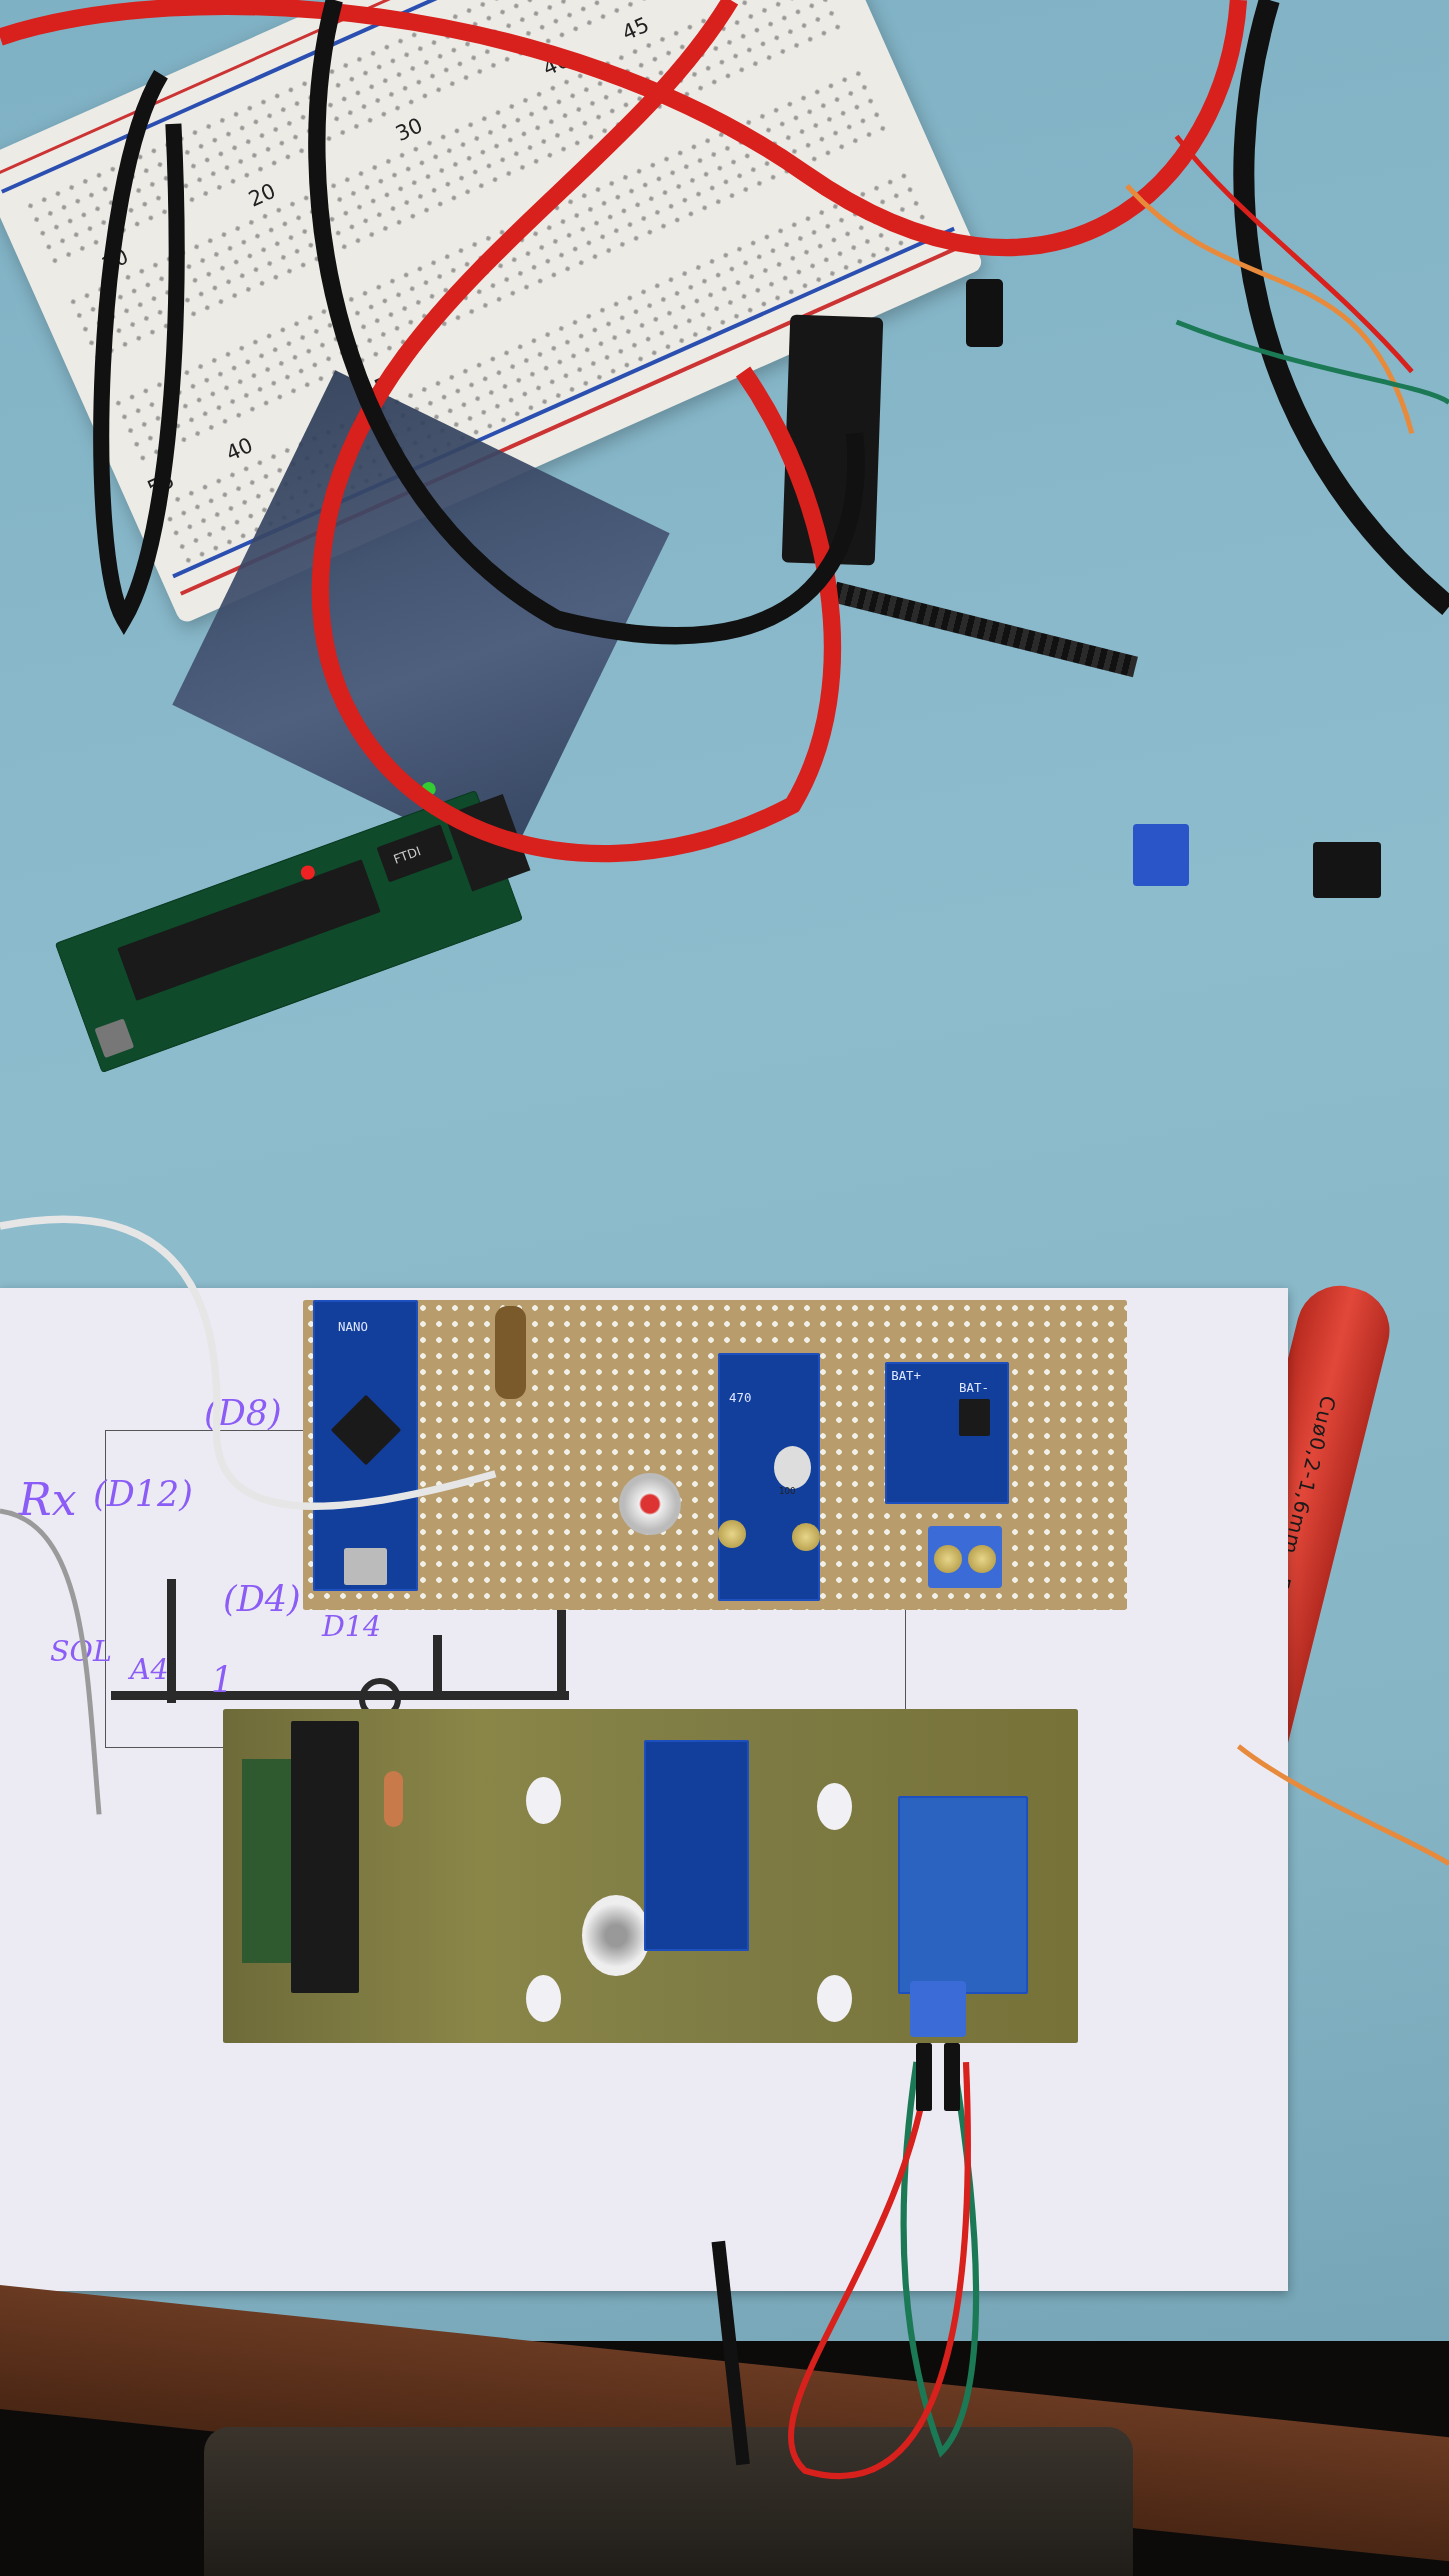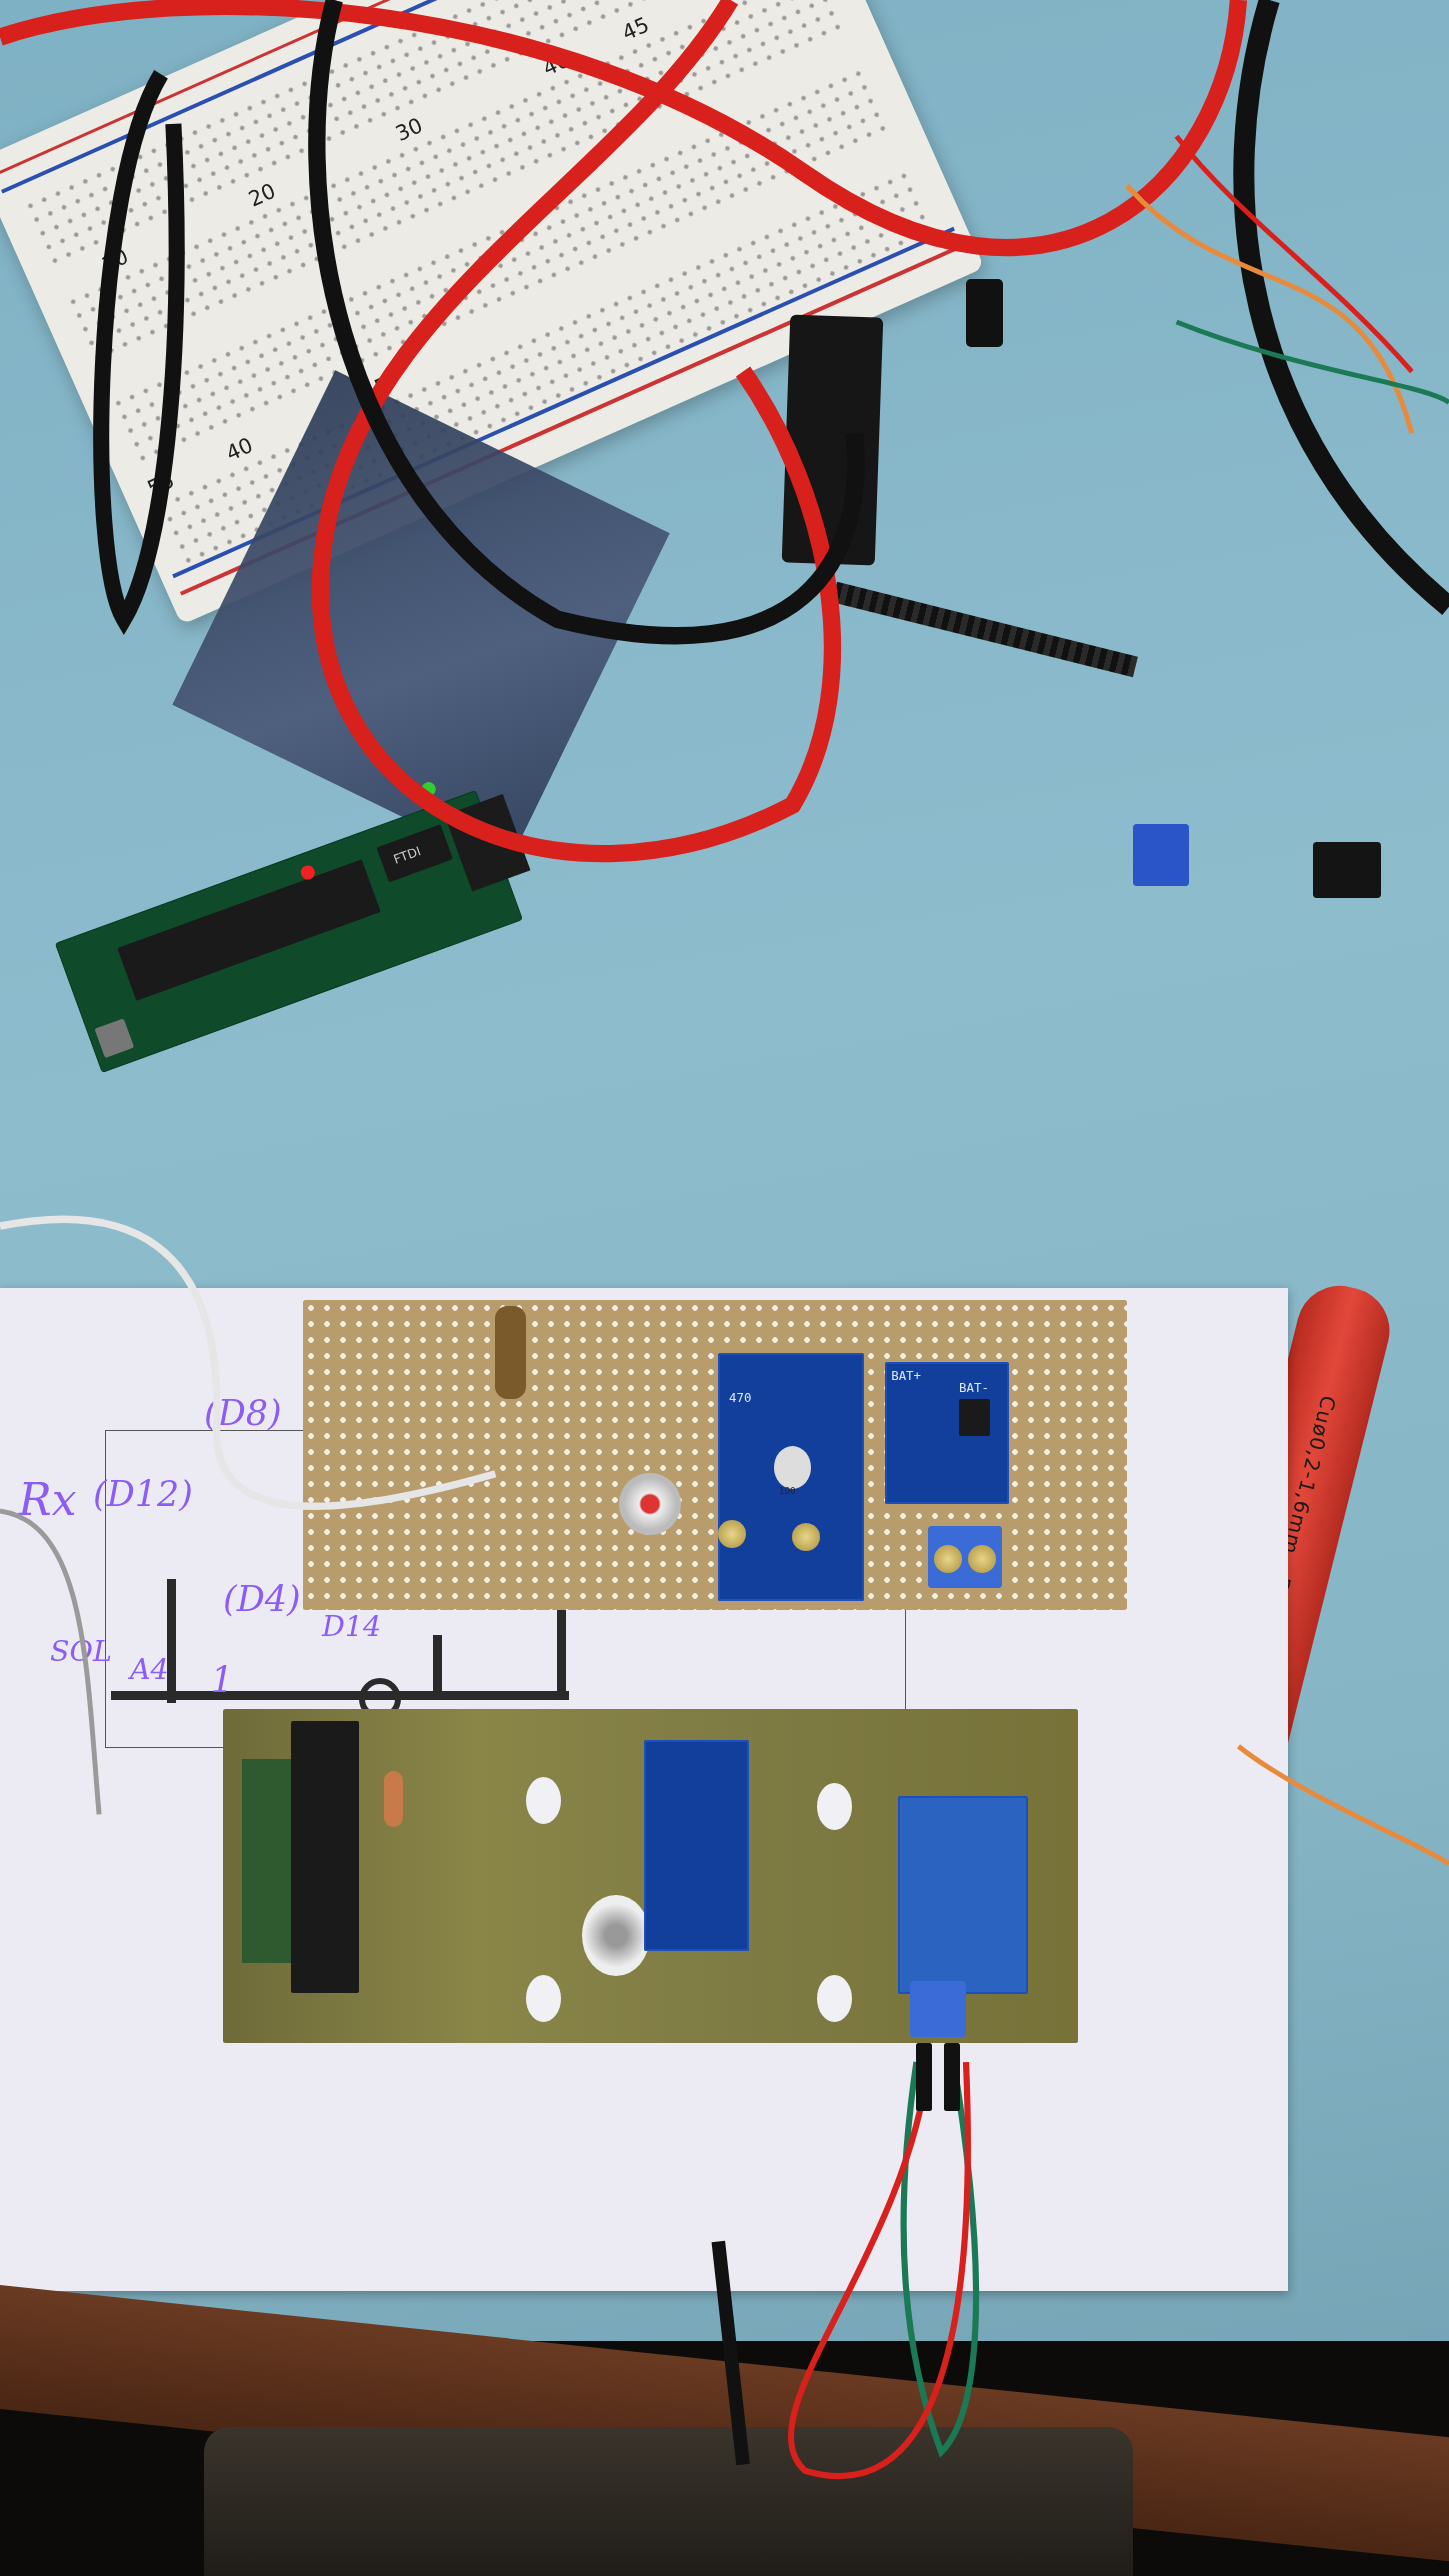--- a/index.html
+++ b/index.html
@@ -108,23 +108,28 @@
     <span class="hand" style="left:93px;top:186px;font-size:35px;">(D12)</span>
     <span class="hand" style="left:204px;top:105px;font-size:35px;">(D8)</span>
     <span class="hand" style="left:223px;top:291px;font-size:35px;">(D4)</span>
     <span class="hand" style="left:322px;top:322px;font-size:28.5px;">D14</span>
     <span class="hand" style="left:50px;top:347px;font-size:28.5px;">SOL</span>
     <span class="hand" style="left:130px;top:365px;font-size:28.5px;">A4</span>
     <span class="hand" style="left:211px;top:372px;font-size:35px;">1</span>
   </div>
 
   <div class="abs perfboard">
+    <div class="module" style="left:10px;top:0;width:105px;height:291px;">
+      <span class="mod-text" style="left:25px;top:18.6px;">NANO</span>
+      <div class="chip" style="left:28px;top:105px;width:50px;height:50px;transform:rotate(45deg);"></div>
+      <div class="abs" style="left:31px;top:248px;width:43px;height:37px;background:#bbb;border-radius:2.5px;"></div>
+    </div>
     <div class="abs" style="left:192px;top:6.2px;width:31px;height:93px;background:#7a5a2a;border-radius:12.4px;"></div>
     <div class="abs" style="left:316px;top:173px;width:62px;height:62px;background:radial-gradient(circle,#d33 20%,#eee 25%,#bbb 60%);border-radius:50%;"></div>
-    <div class="module" style="left:415px;top:53px;width:102px;height:248px;padding-left:44px;">
+    <div class="module" style="left:415px;top:53px;width:102px;height:248px;">
       <span class="mod-text" style="left:11px;top:37px;">470</span>
       <div class="abs" style="left:56px;top:93px;width:37px;height:43px;background:#ddd;border-radius:50%;">
         <span style="position:absolute;left:5px;top:12.4px;font-size:8.7px;color:#222;margin-top:28px;">100</span>
       </div>
       <div class="screw" style="left:0;top:167px;width:28px;height:28px;"></div>
       <div class="screw" style="left:74px;top:170px;width:28px;height:28px;"></div>
     </div>
     <div class="module" style="left:582px;top:62px;width:124px;height:142px;">
       <span class="mod-text" style="left:6.2px;top:6.2px;">BAT+</span>
       <span class="mod-text" style="left:74px;top:6.2px;margin-top:12px;">BAT-</span>

